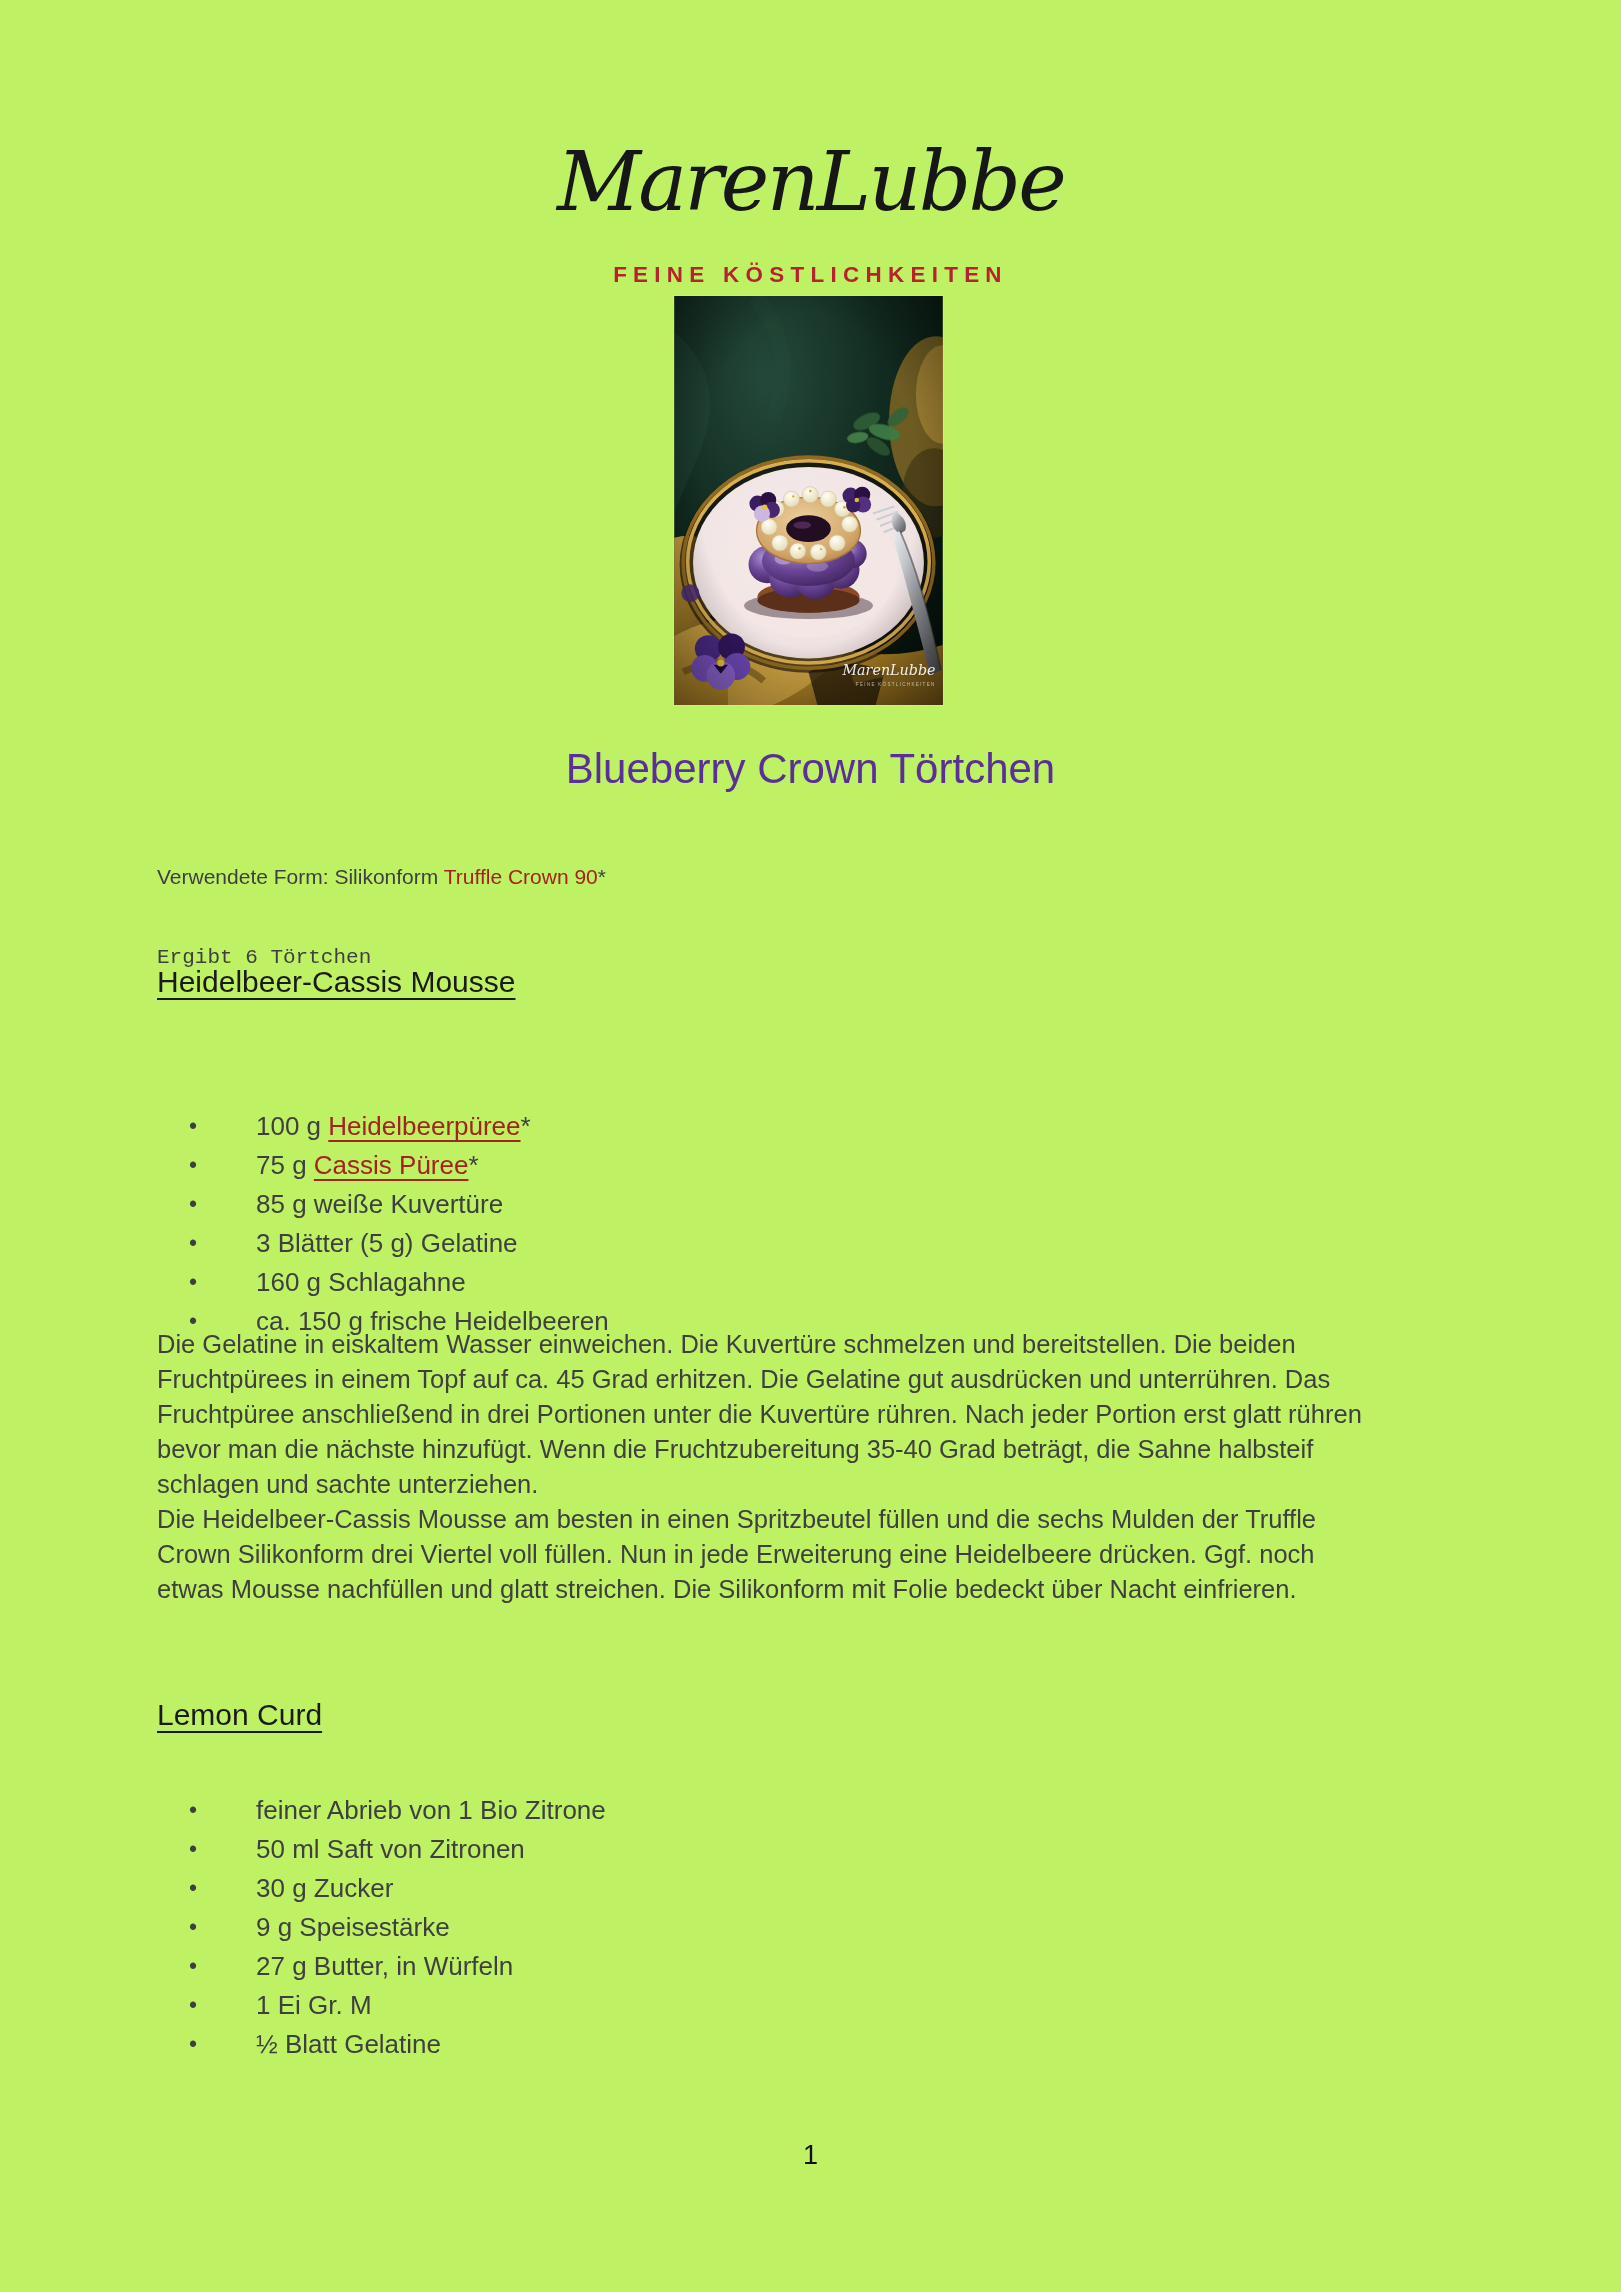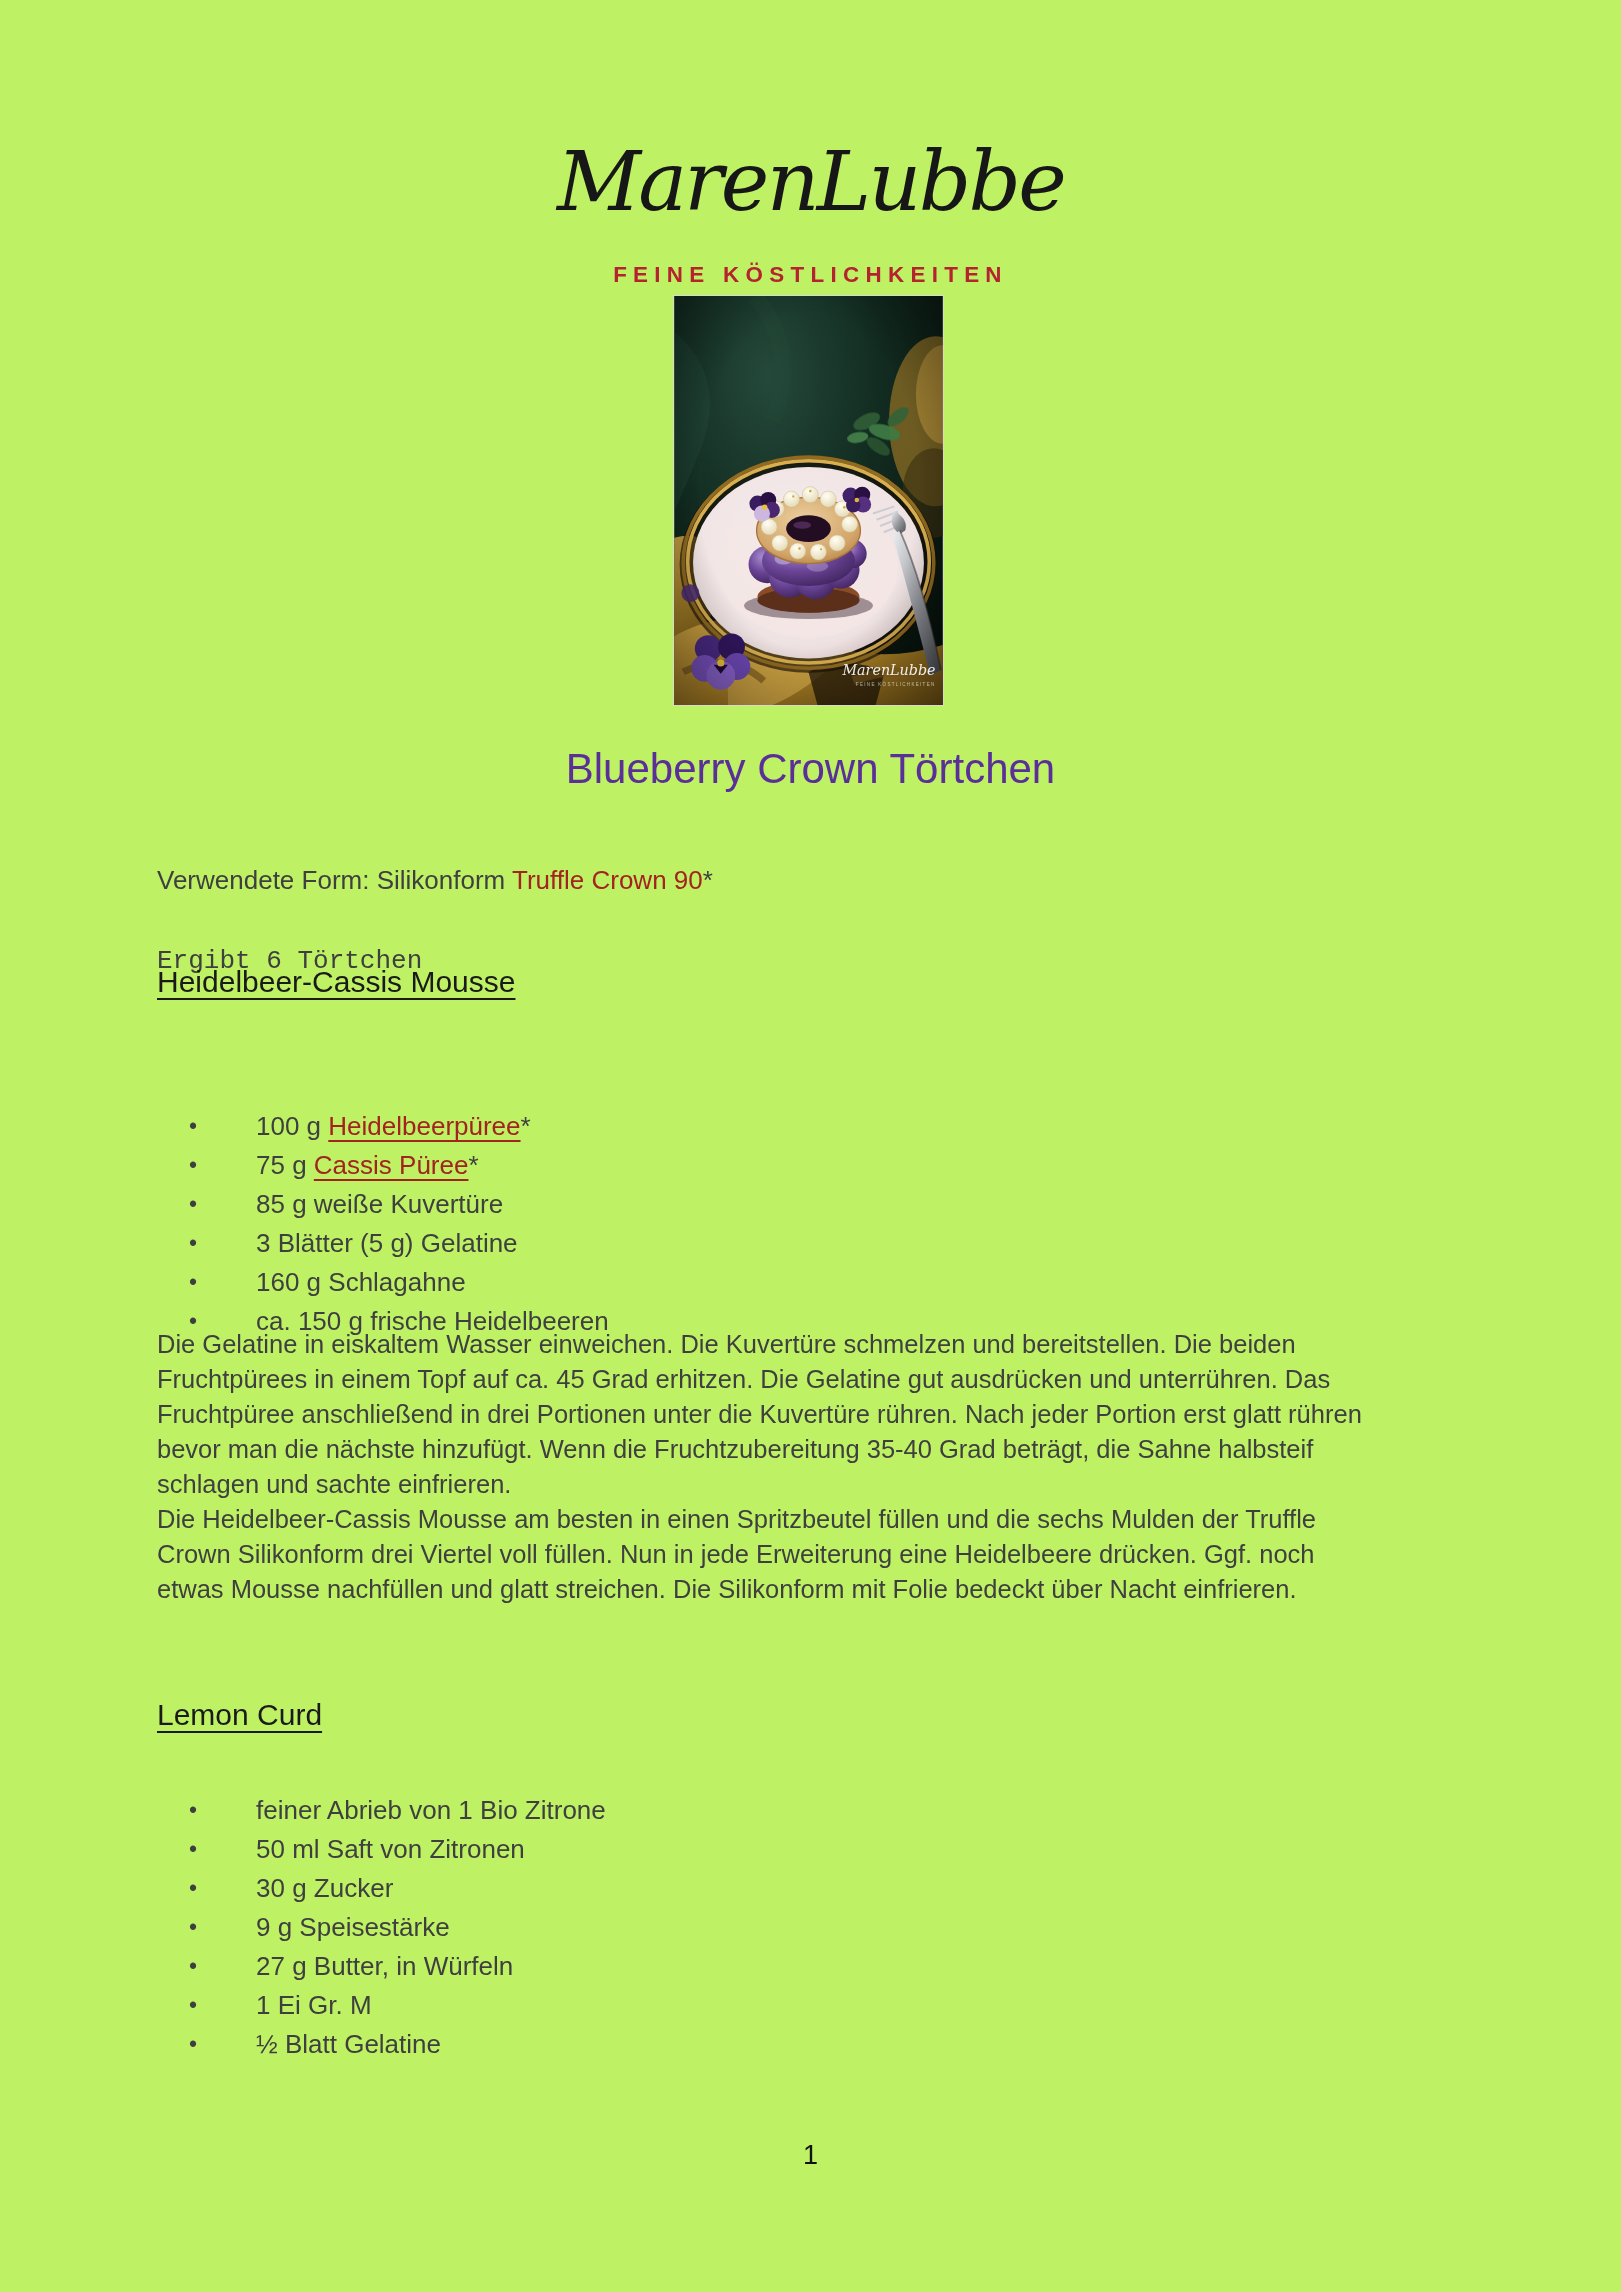--- a/index.html
+++ b/index.html
@@ -40,21 +40,21 @@
   
   .title{
     position:absolute;top:745px;left:0;width:1621px;
     text-align:center;
     font-size:42px;
     color:#5b2f98;
     text-decoration-thickness:2.7px;
     text-underline-offset:8px;
   }
   
-  .line{position:absolute;left:157px;font-size:26px;white-space:nowrap;}
+  .line{position:absolute;left:157px;font-size:21px;white-space:nowrap;}
   .form-line{top:865px;}
   .yield-line{top:946px;font-family:Liberation Mono, monospace;}
   .red-link{color:#a3231f;}
   .red-link.u{text-decoration:underline;text-decoration-thickness:1.8px;text-underline-offset:4.5px;}
   h2.sec{
     position:absolute;left:157px;margin:0;
     font-size:30px;font-weight:400;color:#1a1a1a;
     text-decoration:underline;text-decoration-thickness:2.2px;text-underline-offset:6.3px;
     white-space:nowrap;
   }
@@ -267,21 +267,21 @@
       <li><span class="bullet">•</span><span>85 g weiße Kuvertüre</span></li>
       <li><span class="bullet">•</span><span>3 Blätter (5 g) Gelatine</span></li>
       <li><span class="bullet">•</span><span>160 g Schlagahne</span></li>
       <li><span class="bullet">•</span><span>ca. 150 g frische Heidelbeeren</span></li>
     </ul>
   <div class="para">
       <div>Die Gelatine in eiskaltem Wasser einweichen. Die Kuvertüre schmelzen und bereitstellen. Die beiden</div>
       <div>Fruchtpürees in einem Topf auf ca. 45 Grad erhitzen. Die Gelatine gut ausdrücken und unterrühren. Das</div>
       <div>Fruchtpüree anschließend in drei Portionen unter die Kuvertüre rühren. Nach jeder Portion erst glatt rühren</div>
       <div>bevor man die nächste hinzufügt. Wenn die Fruchtzubereitung 35-40 Grad beträgt, die Sahne halbsteif</div>
-      <div>schlagen und sachte einfrieren.</div>
+      <div>schlagen und sachte unterziehen.</div>
       <div>Die Heidelbeer-Cassis Mousse am besten in einen Spritzbeutel füllen und die sechs Mulden der Truffle</div>
       <div>Crown Silikonform drei Viertel voll füllen. Nun in jede Erweiterung eine Heidelbeere drücken. Ggf. noch</div>
       <div>etwas Mousse nachfüllen und glatt streichen. Die Silikonform mit Folie bedeckt über Nacht einfrieren.</div>
     </div>
 
   <h2 class="sec sec2-h">Lemon Curd</h2>
   <ul class="ing ul2">
       <li><span class="bullet">•</span><span>feiner Abrieb von 1 Bio Zitrone</span></li>
       <li><span class="bullet">•</span><span>50 ml Saft von Zitronen</span></li>
       <li><span class="bullet">•</span><span>30 g Zucker</span></li>

